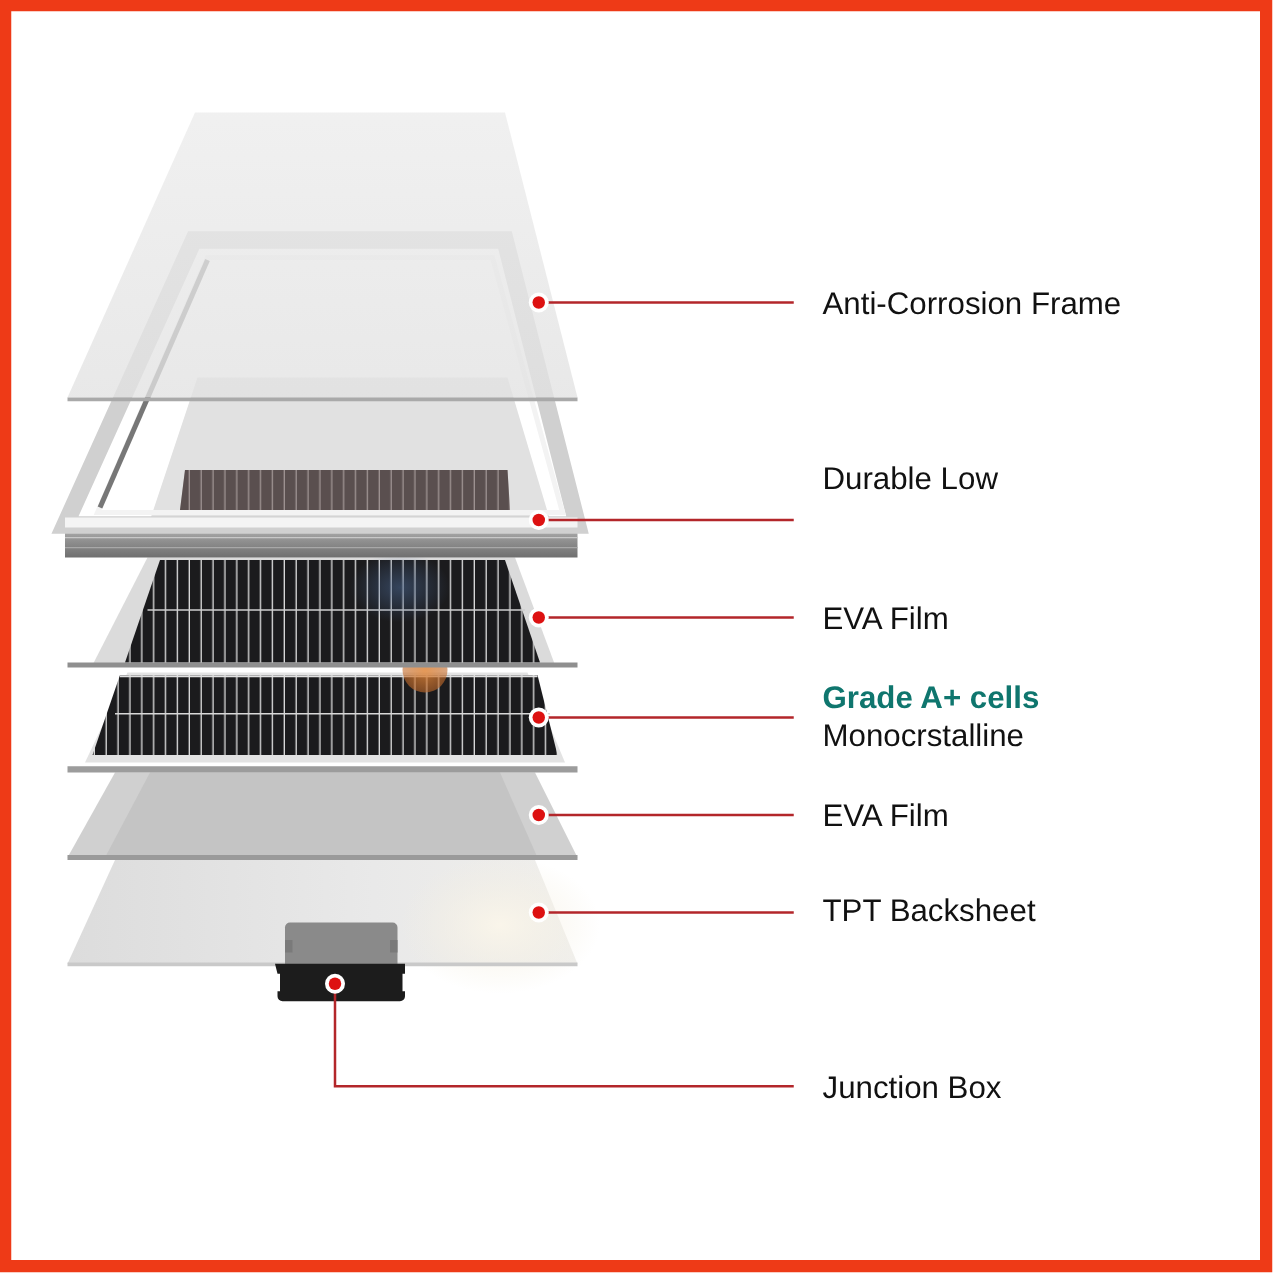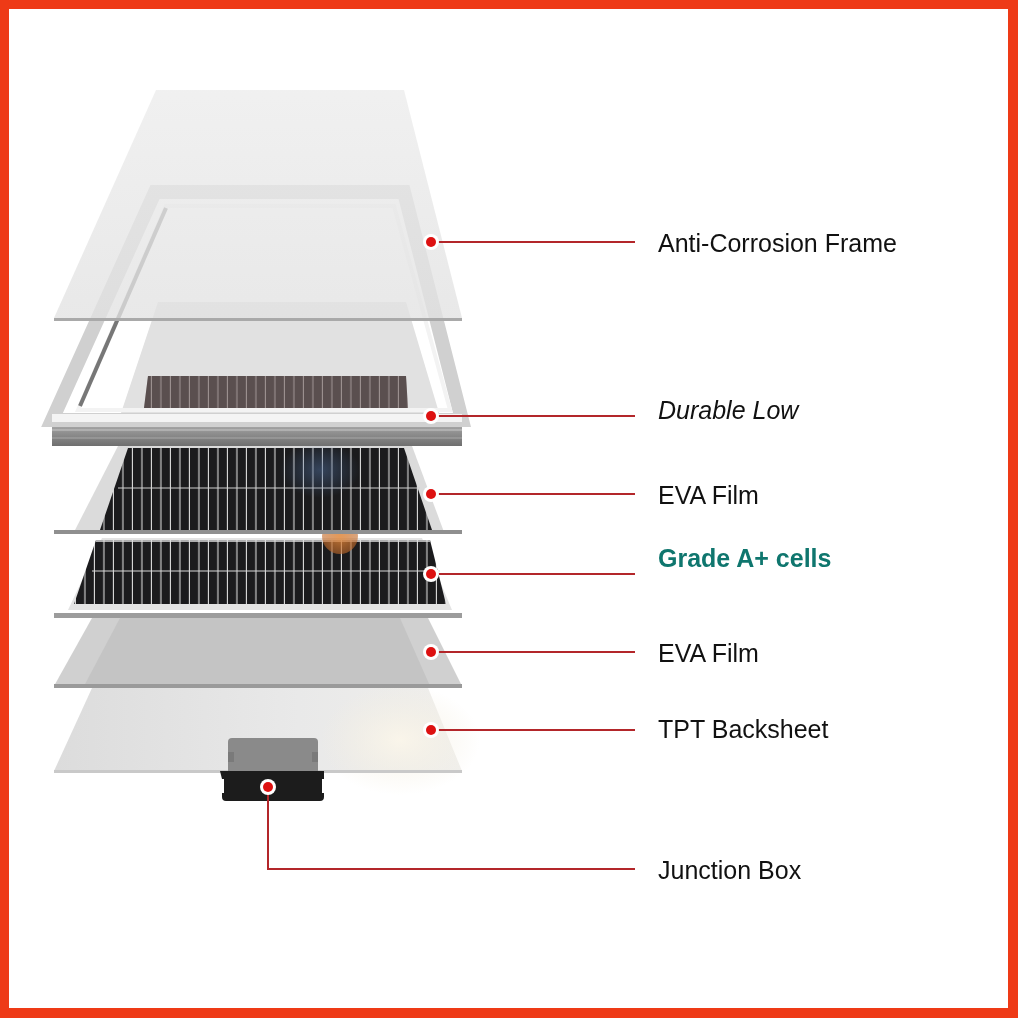--- a/index.html
+++ b/index.html
@@ -143,30 +143,31 @@
           <circle cx="268" cy="787" r="8" fill="#ffffff"></circle>
           <circle cx="268" cy="787" r="5" fill="#dd1111"></circle>
         </g>
     </g>
   </svg>
 
   <div class="label" style="top:228px;">
     <div>Anti-Corrosion Frame</div>
   </div>
 
-  <div class="label" style="top:395px;font-style:italic;">
+  <div class="label" style="top:368px;">
     <div>Durable Low</div>
   </div>
 
   <div class="label" style="top:480px;">
     <div>EVA Film</div>
   </div>
 
   <div class="label" style="top:543px;">
     <div class="accent">Grade A+ cells</div>
+    <div>Monocrstalline</div>
   </div>
 
   <div class="label" style="top:638px;">
     <div>EVA Film</div>
   </div>
 
   <div class="label" style="top:714px;">
     <div>TPT Backsheet</div>
   </div>
 

